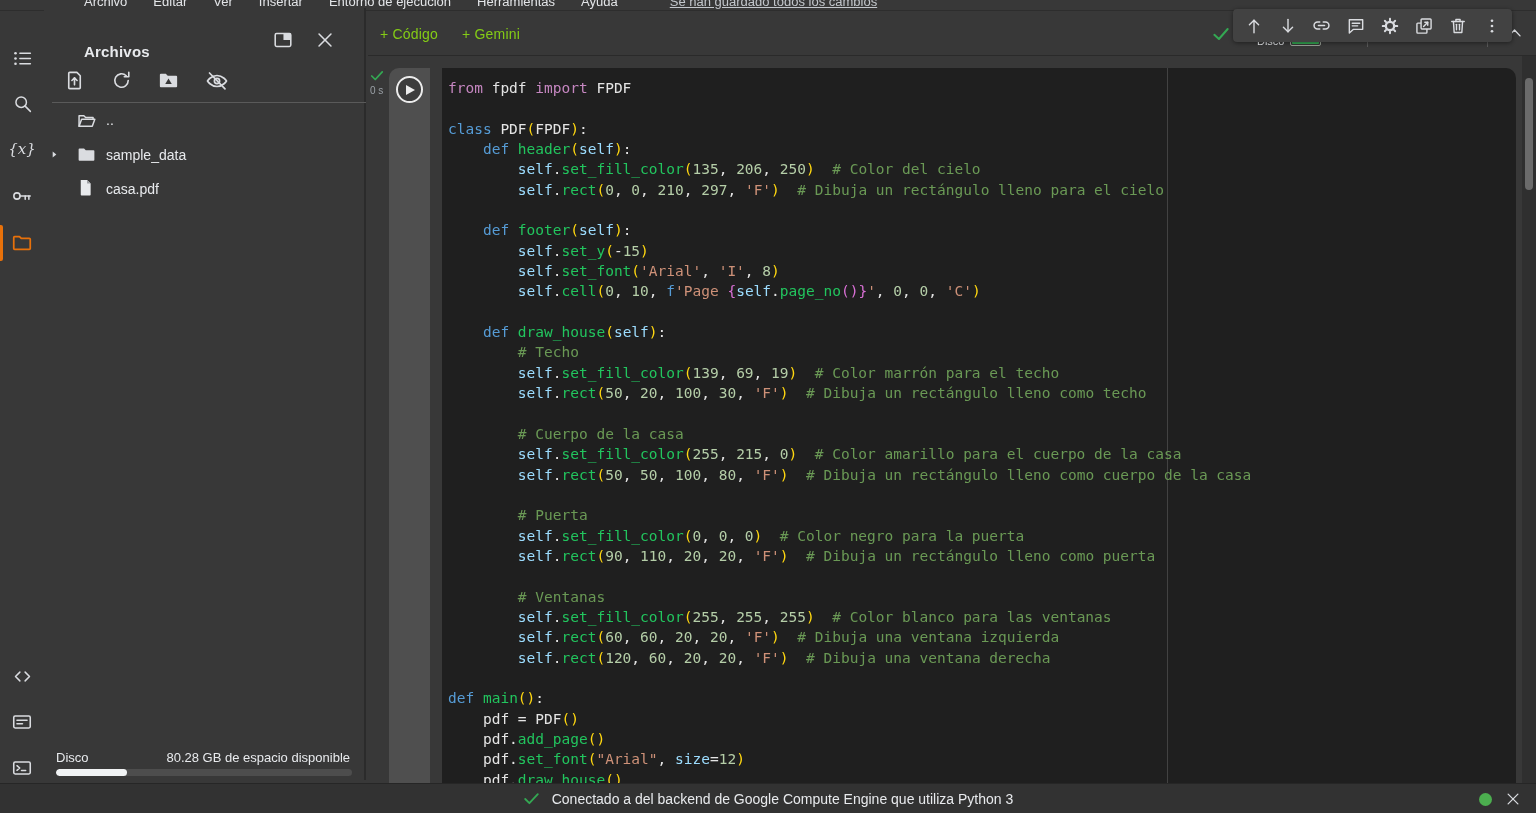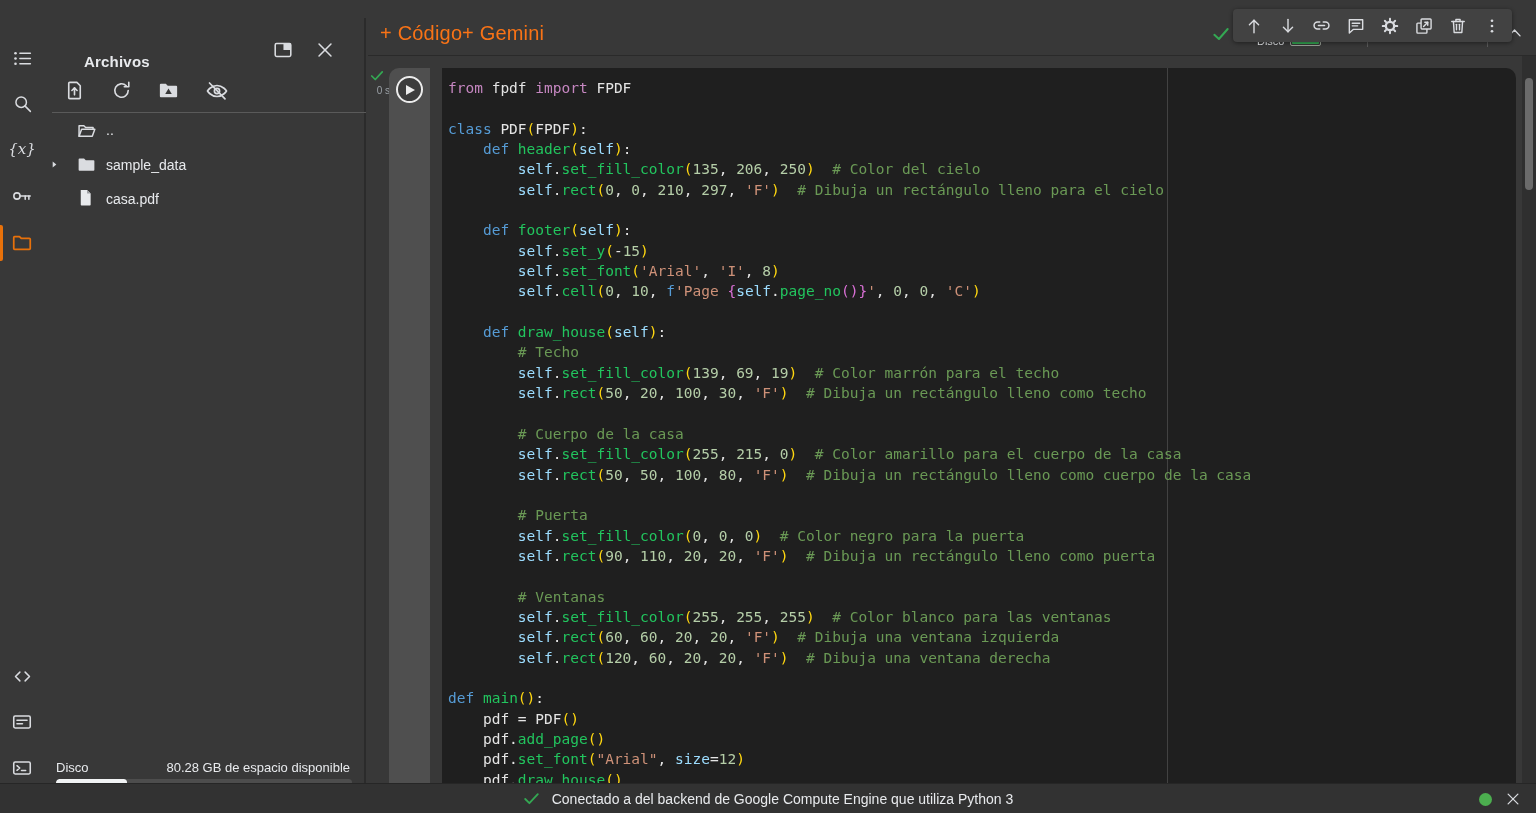--- a/index.html
+++ b/index.html
@@ -20,54 +20,54 @@
   .menu-item { cursor:default; }
   .saved-link { margin-left:26px; color:#c3c7cc; text-decoration:underline; }
 
   
   .rail { position:absolute; left:0; top:11px; width:44px; height:772px; background:#383838; }
   .rail-btn { position:absolute; left:11px; width:22px; height:22px; display:flex; align-items:center; justify-content:center; }
   .rail-active-bar { position:absolute; left:0; width:3px; height:36px; background:#e8710a; border-radius:0 2px 2px 0; }
   .vars-glyph { font-family:"DejaVu Serif", serif; font-style:italic; font-size:15px; color:#dadce0; }
 
   
-  .files-panel { position:absolute; left:44px; top:18px; width:322px; height:772px;
+  .files-panel { position:absolute; left:44px; top:8px; width:322px; height:772px;
     background:#383838; border-right:2px solid #2b2b2b; }
   .fp-title { position:absolute; left:40px; top:35px; font-size:15px; font-weight:bold; letter-spacing:.2px; }
   .fp-winbtn { position:absolute; top:21px; width:22px; height:22px; }
   .fp-actions { position:absolute; top:61px; left:0; }
   .fp-action { position:absolute; top:0; width:23px; height:23px; }
   .fp-divider { position:absolute; left:8px; top:94px; width:314px; height:1px; background:#5a5a5a; }
   .fp-tree { position:absolute; left:0; top:95px; width:320px; }
   .tree-row { position:relative; height:34.4px; display:flex; align-items:center; }
   .tree-caret { position:absolute; left:5px; width:12px; height:12px; display:flex; align-items:center; }
   .tree-ico { position:absolute; left:32px; width:21px; height:21px; }
   .tree-label { position:absolute; left:62px; font-size:14px; color:#e8eaed; white-space:nowrap; }
   .fp-disk-label { position:absolute; left:12px; top:742px; font-size:13px; color:#e8eaed; }
   .fp-disk-avail { position:absolute; right:14px; top:742px; font-size:13px; color:#e8eaed; }
   .fp-disk-bar { position:absolute; left:12px; top:761px; width:296px; height:7px; border-radius:4px; background:#4d4d4d; overflow:hidden; }
   .fp-disk-fill { height:100%; background:#f1f3f4; border-radius:4px; }
 
   
   .main { position:absolute; left:368px; top:11px; width:1168px; height:772px; background:#383838; }
   .nb-toolbar { position:absolute; left:0; top:0; width:1168px; height:45px; border-bottom:1px solid #2a2a2a; }
-  .add-btn { position:absolute; top:0; height:45px; display:flex; align-items:center; font-size:20px; color:#f97316; letter-spacing:.2px; }
+  .add-btn { position:absolute; top:0; height:45px; display:flex; align-items:center; font-size:14px; color:#84cc16; letter-spacing:.2px; }
   .tb-right { position:absolute; right:12px; top:0; height:45px; display:flex; align-items:center; gap:13px; }
   .res-block { display:flex; flex-direction:column; gap:2px; margin-left:4px; }
   .res-row { display:flex; align-items:center; gap:6px; }
   .res-label { width:36px; text-align:right; font-size:11px; color:#e3e5e8; }
   .gauge { position:relative; width:31px; height:11px; border:1px solid #98a096; border-radius:2px; }
   .gauge-fill { position:absolute; left:1px; right:1px; bottom:1px; background:#34a853; border-radius:1px; }
   .tb-sep { width:1px; height:26px; background:#5a5a5a; margin:0 4px; }
   .gemini-btn { display:flex; align-items:center; gap:9px; padding:0 6px; }
   .gemini-label { font-size:15px; color:#e8eaed; }
 
   .notebook { position:absolute; left:0; top:45px; width:1168px; height:727px; overflow:hidden; background:#383838; }
 
-  .exec-badge { position:absolute; left:2px; top:14px; width:20px; text-align:right; }
+  .exec-badge { position:absolute; left:2px; top:14px; width:20px; text-align:left; }
   .exec-time { margin-top:3px; font-size:10px; color:#9aa0a6; white-space:nowrap; }
 
   .cell { position:absolute; left:21px; top:12px; right:20px; bottom:-10px; border-radius:10px 10px 0 0; overflow:hidden; }
   .cell-gutter { position:absolute; left:0; top:0; bottom:0; width:41px; background:#4f4f4f; }
   .run-btn { position:absolute; left:7px; top:8px; width:27px; height:27px; border-radius:50%;
     border:2px solid #ececec; background:#3c3c3c; display:flex; align-items:center; justify-content:center; }
   .run-tri { width:0; height:0; border-top:5.5px solid transparent; border-bottom:5.5px solid transparent;
     border-left:9px solid #ececec; margin-left:2px; }
   .editor { position:absolute; left:41px; right:0; top:0; bottom:0; background:#1f1f1f;margin-left:12px; }
   .ruler { position:absolute; left:725px; top:0; bottom:0; width:1px; background:#424242; }
@@ -90,20 +90,34 @@
     border-top:1px solid #262626; display:flex; align-items:center; justify-content:center; gap:12px; }
   .status-text { font-size:14px; color:#e8eaed; }
   .status-dot { position:absolute; right:44px; top:9px; width:13px; height:13px; border-radius:50%; background:#4cae4f; }
   .status-close { position:absolute; right:14px; top:6px; width:18px; height:18px; }
 </style>
 </head>
 <body>
 
 <div class="app">
 
+  <div class="menubar">
+    <div class="menubar-row">
+      <span style="display:flex;gap:26px;">
+          <span class="menu-item">Archivo</span>
+          <span class="menu-item">Editar</span>
+          <span class="menu-item">Ver</span>
+          <span class="menu-item">Insertar</span>
+          <span class="menu-item">Entorno de ejecución</span>
+          <span class="menu-item">Herramientas</span>
+          <span class="menu-item">Ayuda</span>
+        </span>
+      <span class="saved-link">Se han guardado todos los cambios</span>
+    </div>
+  </div>
 
   <div class="rail">
     <div class="rail-btn" style="top:36px">
       <svg width="21" height="21" viewBox="0 0 24 24">
           <g class="stk" stroke-width="2">
             <line x1="9" y1="6" x2="21" y2="6"></line>
             <line x1="9" y1="12" x2="21" y2="12"></line>
             <line x1="9" y1="18" x2="21" y2="18"></line>
           </g>
           <g fill="#dadce0">

